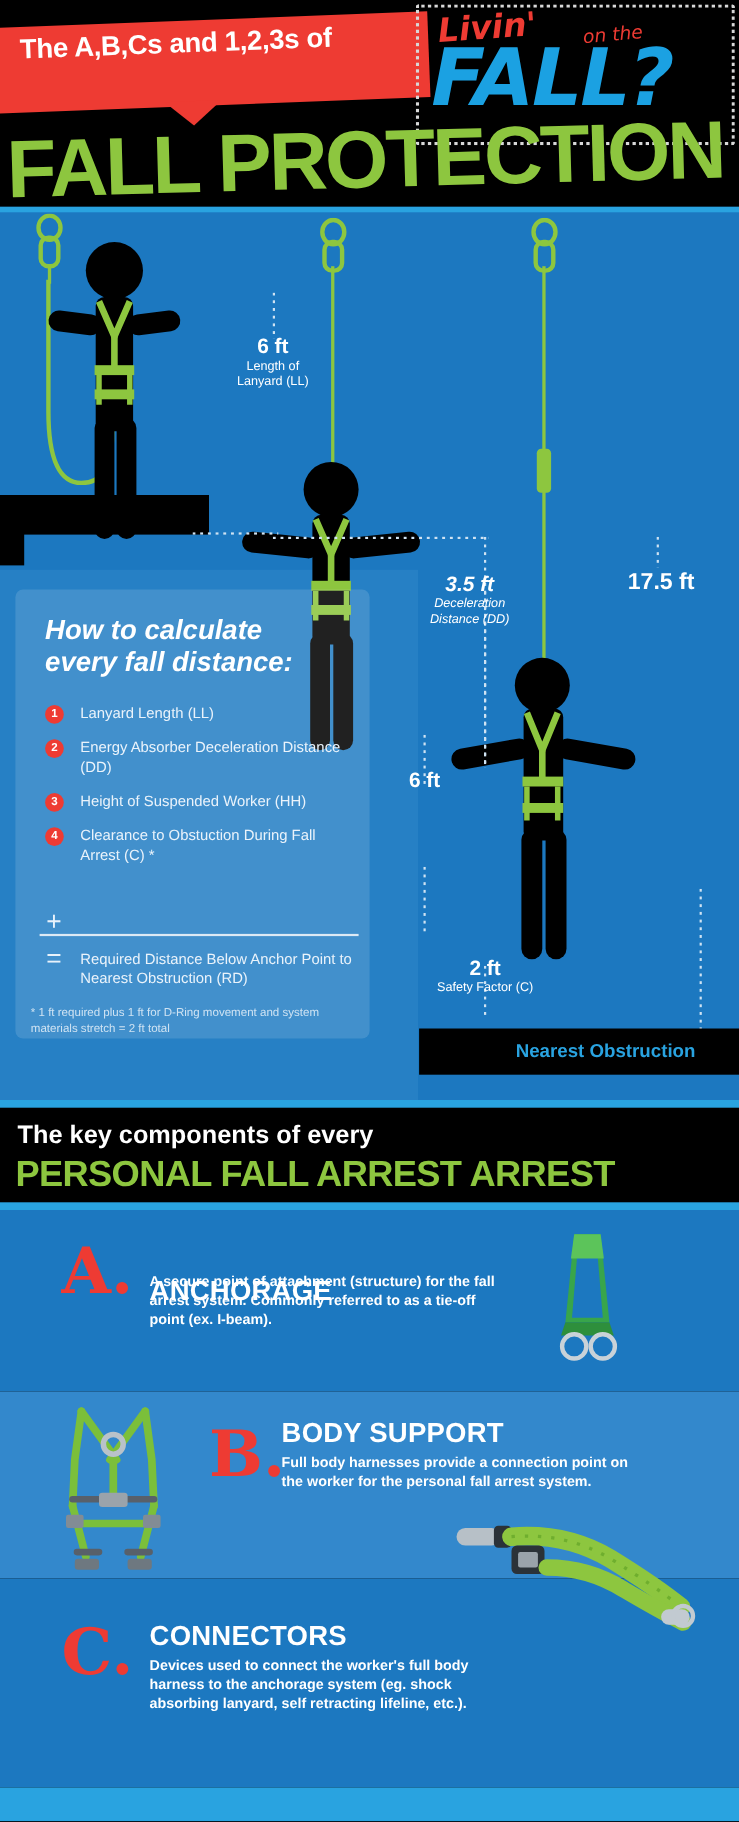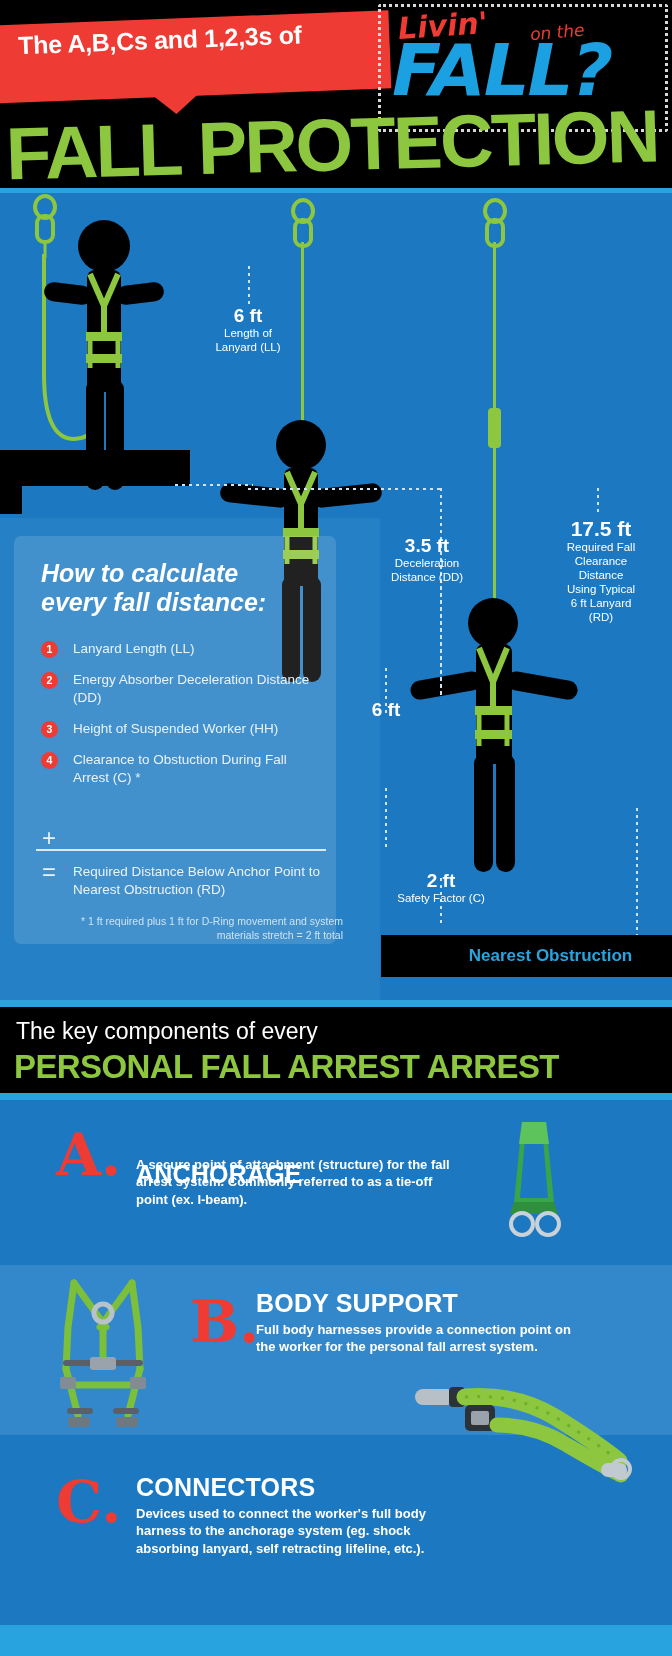--- a/index.html
+++ b/index.html
@@ -66,32 +66,32 @@
   .calc-list{position:absolute;left:27px;top:104px;width:280px;}
   .crow{position:relative;margin-bottom:13px;padding-left:32px;color:#eaf3fb;
         font-size:13.5px;line-height:1.33;}
   .cnum{position:absolute;left:0;top:1px;width:17px;height:17px;border-radius:50%;
         background:#ee3b33;color:#fff;font-size:10.5px;font-weight:bold;
         text-align:center;line-height:17px;}
   .op{position:absolute;left:2px;color:#e8f2fb;font-size:24px;font-weight:300;line-height:1;}
   .rule{position:absolute;left:22px;top:313px;width:290px;height:2px;background:#dce9f5;}
   .calc-sum{position:absolute;left:59px;top:327px;width:250px;color:#eaf3fb;
             font-size:13.5px;line-height:1.33;}
-  .footnote{position:absolute;left:41px;top:379px;width:288px;color:#cfe3f3;
-            font-size:10.5px;line-height:1.3;text-align:right;}
+  .footnote{position:absolute;left:14px;top:379px;width:288px;color:#cfe3f3;
+            font-size:10.5px;line-height:1.3;text-align:left;}
 
   .obstr{position:absolute;left:381px;top:747px;width:291px;height:42px;background:#000;}
   .obstr span{display:block;color:#29a3e0;font-size:17px;font-weight:bold;
               text-align:center;line-height:42px;padding-left:48px;}
 
   
   .midband{position:absolute;left:0;top:1000px;width:672px;height:100px;background:#000;}
   .midband .sepT{position:absolute;left:0;top:0;width:672px;height:7px;background:#29a3e0;}
   .midband .sepB{position:absolute;left:0;top:93px;width:672px;height:7px;background:#29a3e0;}
-  .mid1{position:absolute;left:16px;top:18px;color:#fff;font-size:23px;font-weight:400;}
+  .mid1{position:absolute;left:16px;top:18px;color:#fff;font-size:23px;font-weight:700;}
   .mid2{position:absolute;left:14px;top:48px;color:#8dc63f;font-size:33px;font-weight:bold;
         letter-spacing:-0.6px;white-space:nowrap;}
 
   
   .comp{position:absolute;left:0;width:672px;}
   .cA{top:1100px;height:165px;background:#1c78c0;}
   .cB{top:1265px;height:170px;background:#3388cc;}
   .cC{top:1435px;height:190px;background:#1c78c0;}
   .botstripe{position:absolute;left:0;top:1625px;width:672px;height:31px;background:#29a3e0;}
 
@@ -216,28 +216,27 @@
     <div class="vdot" style="left:385px;top:600px;height:62px;"></div>
     <div class="vdot" style="left:440px;top:690px;height:48px;"></div>
     <div class="vdot" style="left:636px;top:620px;height:130px;"></div>
     <div class="hdot" style="left:248px;top:300px;width:196px;"></div>
 
     <div class="callout" style="left:190px;top:118px;width:116px;">
       <div class="big">6 ft</div>
       <div class="sml">Length of<br>Lanyard (LL)</div>
     </div>
 
-    <div class="callout" style="left:368px;top:348px;width:118px;">
+    <div class="callout" style="left:368px;top:334px;width:118px;font-style:italic;">
       <div class="big">3.5 ft</div>
       <div class="sml">Deceleration<br>Distance (DD)</div>
     </div>
 
     <div class="callout lg" style="left:537px;top:330px;width:128px;">
       <div class="big">17.5 ft</div>
-      <div class="sml">Required Fall<br>Clearance<br>Distance<br>Using Typical<br>6 ft Lanyard<br>(RD)</div>
     </div>
 
     <div class="callout" style="left:330px;top:512px;width:112px;">
       <div class="big">6 ft</div>
     </div>
 
     <div class="callout" style="left:382px;top:683px;width:118px;">
       <div class="big">2 ft</div>
       <div class="sml">Safety Factor (C)</div>
     </div>

